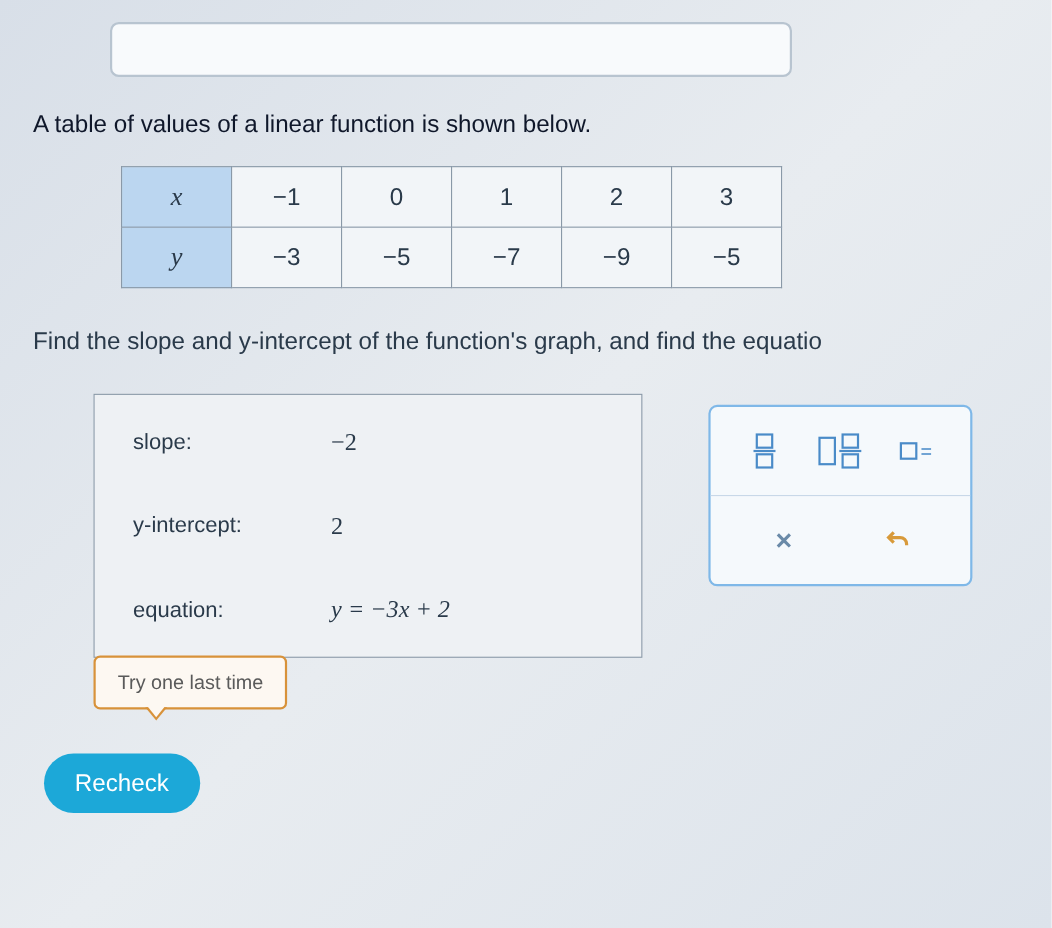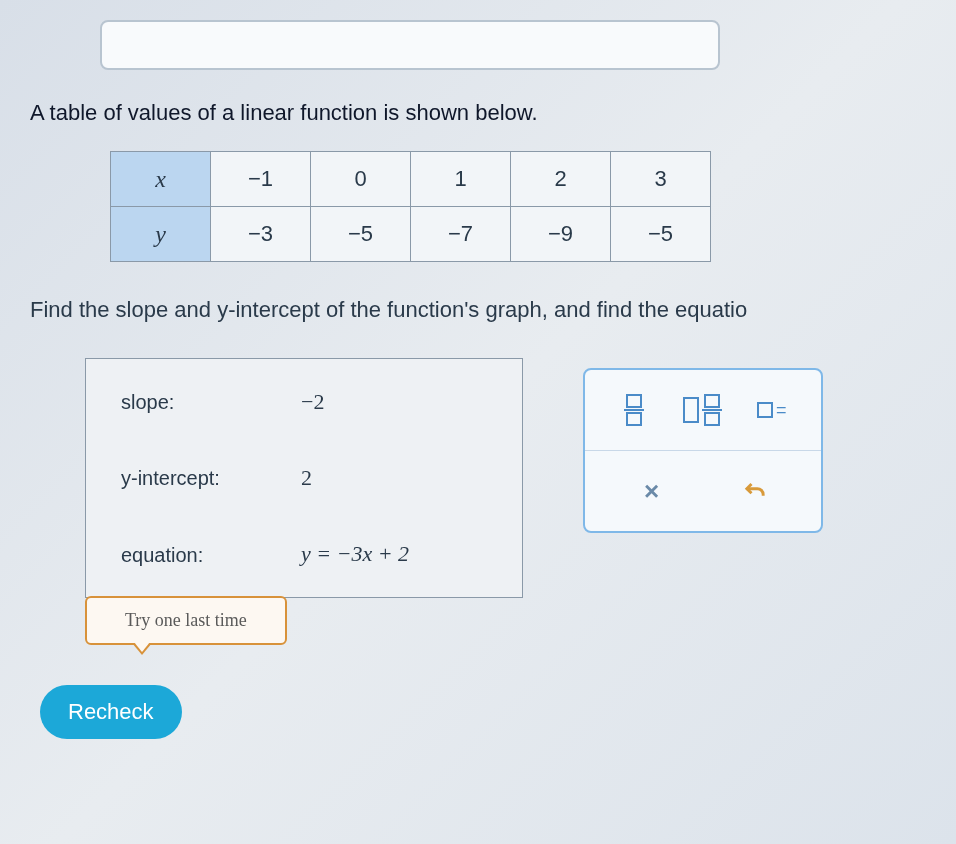--- a/index.html
+++ b/index.html
@@ -57,21 +57,21 @@
       margin-bottom: 35px;
     }
     .answer-area {
       display: flex;
       gap: 60px;
       align-items: flex-start;
     }
     .answer-box {
       border: 1px solid #8a99a8;
       background: #eef1f4;
-      width: 438px;
+      width: 499px;
       padding: 30px 35px 30px 35px;
       margin-left: 55px;
     }
     .answer-row {
       display: flex;
       align-items: center;
       margin-bottom: 50px;
     }
     .answer-row:last-child {
       margin-bottom: 0;
@@ -163,26 +163,25 @@
     .undo-icon svg {
       width: 28px;
       height: 28px;
     }
     .try-bubble {
       position: relative;
       display: inline-block;
       border: 2px solid #d8923a;
       border-radius: 6px;
       background: #fdf8f2;
-      padding: 12px 38px;
+      padding: 12px 20px;
       font-size: 18px;
       color: #5a5a5a;
       margin-left: 55px;
       margin-top: -2px;
-      font-family: Liberation Serif, serif;
     }
     .try-bubble::after {
       content: '';
       position: absolute;
       bottom: -12px;
       left: 45px;
       width: 0;
       height: 0;
       border-left: 10px solid transparent;
       border-right: 10px solid transparent;

